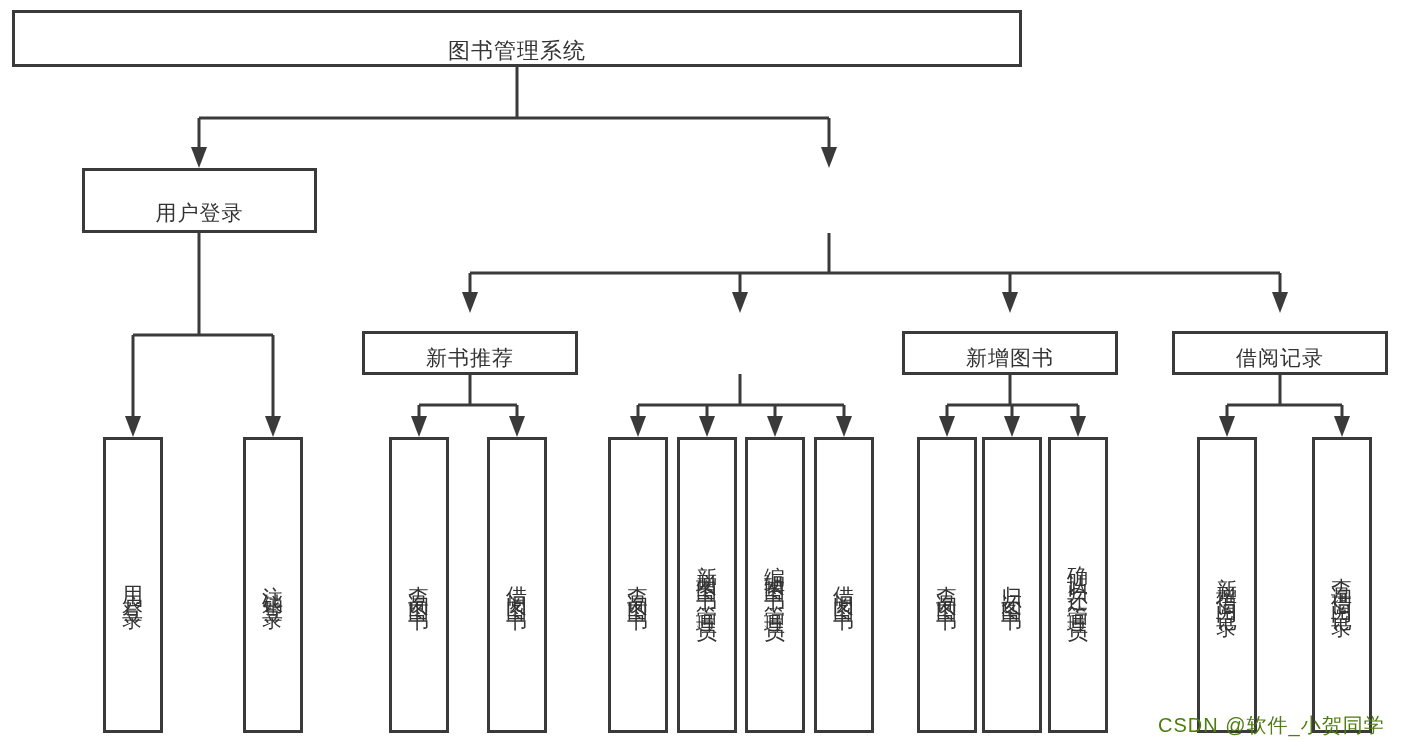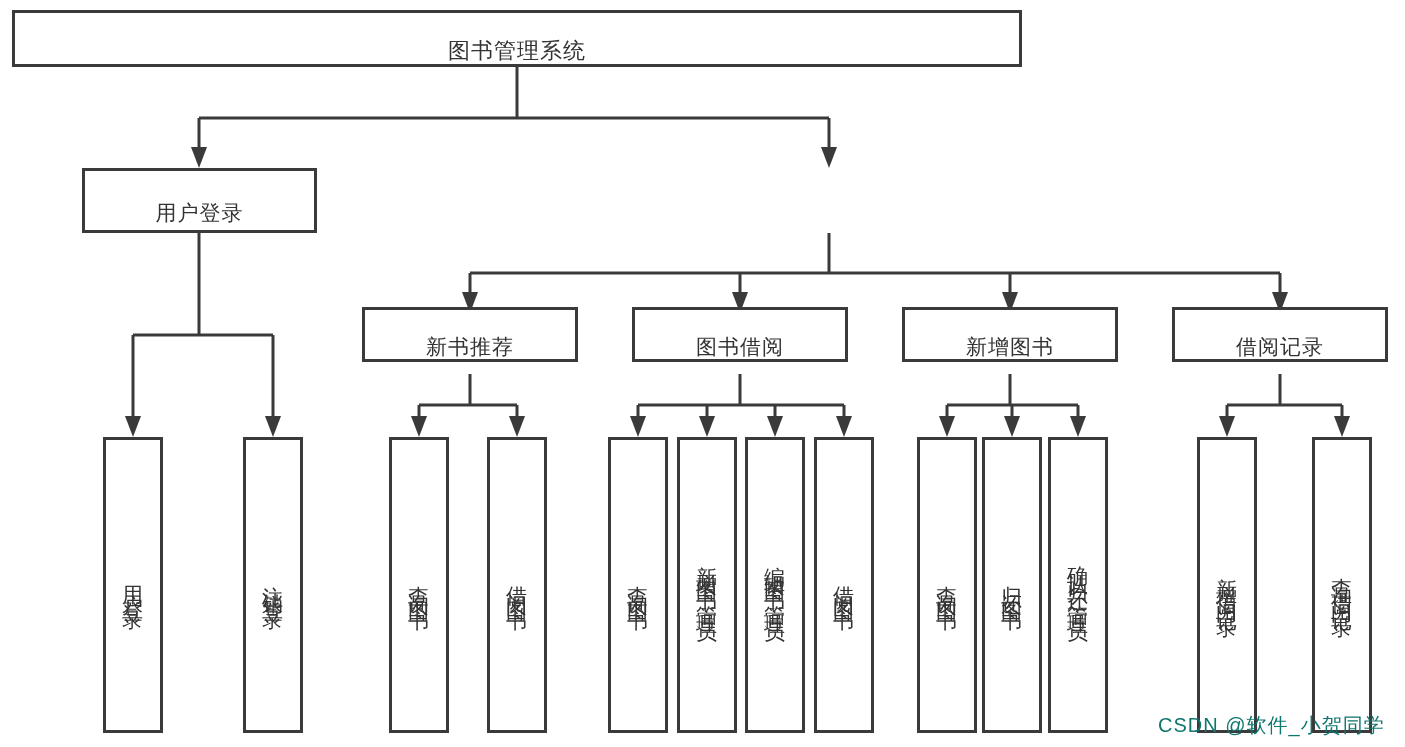--- a/index.html
+++ b/index.html
@@ -32,21 +32,21 @@
     font-size: 21px;
     letter-spacing: 1px;
     white-space: nowrap;
     margin-top: 24px;
   }
   .root  { left: 12px;  top: 10px;  width: 1010px; height: 57px; }
   .root .h-label { font-size: 22px; }
   .l2    { top: 168px; width: 235px; height: 65px; }
   .l2a   { left: 82px; }
   .l2b   { left: 712px; }
-  .l3    { top: 307px; width: 216px; height: 55px; }
+  .l3    { top: 331px; width: 216px; height: 44px; align-items: flex-end; }
   .l3a   { left: 362px; }
   .l3b   { left: 632px; }
   .l3c   { left: 902px; }
   .l3d   { left: 1172px; }
   .leaf  { top: 437px; width: 60px; height: 296px; }
   .vtext {
     writing-mode: vertical-rl;
     text-orientation: mixed;
     font-size: 21px;
     line-height: 1;
@@ -58,21 +58,21 @@
   .g2a { left: 389px; }  .g2b { left: 487px; }
   .g3a { left: 608px; }  .g3b { left: 677px; }  .g3c { left: 745px; }  .g3d { left: 814px; }
   .g4a { left: 917px; }  .g4b { left: 982px; }  .g4c { left: 1048px; }
   .g5a { left: 1197px; } .g5b { left: 1312px; }
   .watermark {
     position: absolute;
     left: 1158px;
     top: 712px;
     z-index: 3;
     font-size: 20px;
-    color: #0f766e;
+    color: #4d7c0f;
     letter-spacing: 1px;
     white-space: nowrap;
   }
 </style>
 </head>
 <body>
 
 <div class="canvas">
 
   <svg class="wires" width="1405" height="747" viewBox="0 0 1405 747">
@@ -119,23 +119,20 @@
     <span class="h-label">图书管理系统</span>
   </div>
 
   <div class="node l2 l2a">
     <span class="h-label">用户登录</span>
   </div>
 
   <div class="node l3 l3a">
     <span class="h-label">新书推荐</span>
   </div>
-  <div class="node l3 l3b">
-    <span class="h-label">图书借阅</span>
-  </div>
   <div class="node l3 l3c">
     <span class="h-label">新增图书</span>
   </div>
   <div class="node l3 l3d">
     <span class="h-label">借阅记录</span>
   </div>
 
   <div class="node leaf g1a">
     <span class="vtext">用户登录</span>
   </div>

